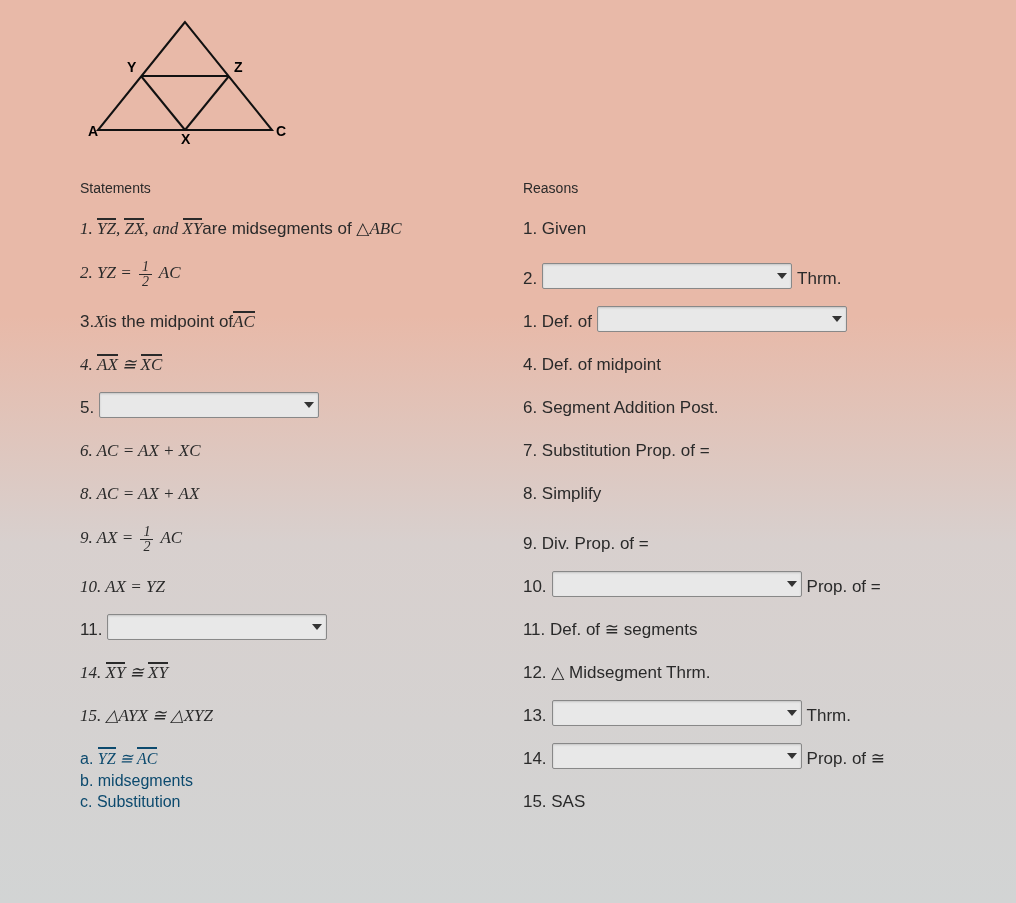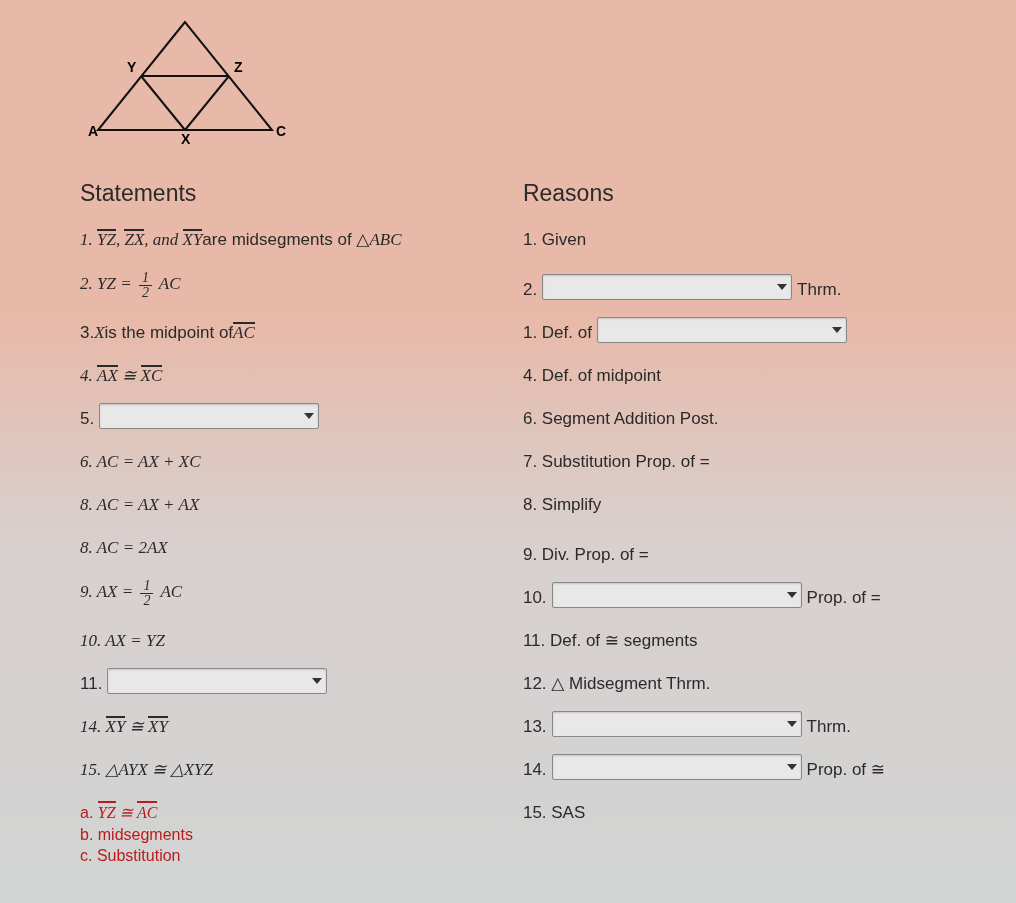--- a/index.html
+++ b/index.html
@@ -23,21 +23,21 @@
     display: flex;
   }
   .col-statements {
     width: 450px;
   }
   .col-reasons {
     width: 440px;
   }
   .heading {
     font-weight: 500;
-    font-size: 23px;
+    font-size: 14px;
   }
   .row {
     display: flex;
     align-items: flex-end;
     min-height: 33px;
     margin: 10px 0;
   }
   .seg {
     display: inline-block;
     position: relative;
@@ -80,21 +80,21 @@
     width: 0; height: 0;
     border-left: 5px solid transparent;
     border-right: 5px solid transparent;
     border-top: 6px solid #333;
   }
   .dd-wide { width: 250px; }
   .dd-med  { width: 220px; }
   .answers {
     margin-top: 22px;
     font-size: 16px;
-    color: #b91c1c;
+    color: #0c4a6e;
     line-height: 1.35;
   }
 </style>
 </head>
 <body>
 
 <div class="content">
 
   <div class="diagram">
     <svg width="210" height="135" viewBox="0 0 210 135">
@@ -150,21 +150,20 @@
 
       <div class="row">
         <span>5.</span>
         <span class="dropdown dd-med">
             <span class="caret"></span>
           </span>
       </div>
 
       <div class="row italic">6. AC = AX + XC</div>
       <div class="row italic">8. AC = AX + AX</div>
-      <div class="row italic">8. AC = 2AX</div>
 
       <div class="row" style="min-height:40px">
         <span class="italic">
           <span>9. </span><span>AX</span><span> = </span>
           <span class="frac">
               <span class="n">1</span>
               <span class="d">2</span>
             </span>
           <span>AC</span>
         </span>

